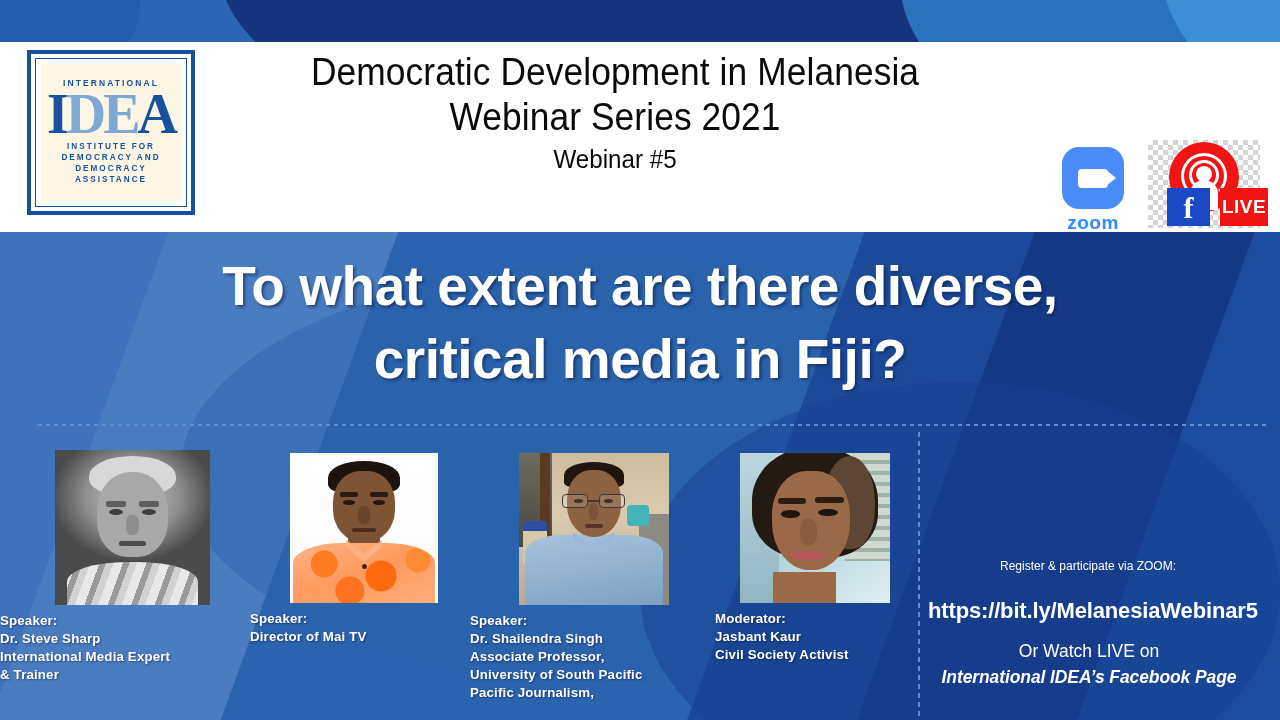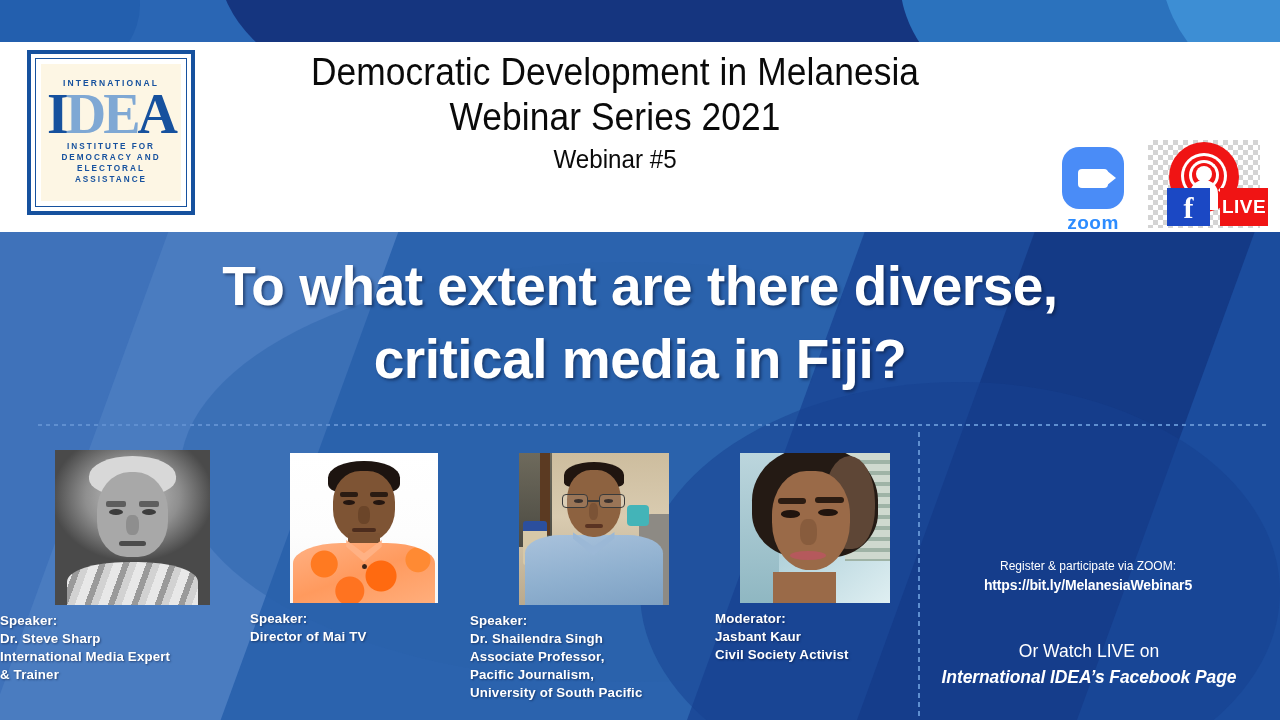--- a/index.html
+++ b/index.html
@@ -262,21 +262,21 @@
                background:#9a6a48; }
 
   
   .info { position:absolute; left:928px; top:232px; width:340px; height:488px; }
   .datebox { position:absolute; left:6px; top:228px; width:310px; padding:7px 4px 9px;
              background:#5182c8; text-align:center; }
   .datebox .dl { color:#ffffff; font-size:17.5px; font-weight:bold; line-height:1.36;
                  letter-spacing:-.1px; }
   .reg { position:absolute; left:0px; top:326px; width:320px; text-align:center; }
   .reg .r1 { color:#ffffff; font-size:12px; font-weight:normal; line-height:1.45; }
-  .reg .r2 { color:#ffffff; font-size:14px; font-weight:bold; line-height:1.45; letter-spacing:-.15px; }
+  .reg .r2 { color:#ffffff; font-size:22px; font-weight:bold; line-height:1.45; letter-spacing:-.15px;margin-top:20px; }
   .watch { position:absolute; left:0px; top:406px; width:322px; text-align:center; }
   .watch .w1 { color:#ffffff; font-size:17.5px; font-weight:normal; line-height:1.5; }
   .watch .w2 { color:#ffffff; font-size:17.5px; font-weight:bold; font-style:italic;
                line-height:1.5; letter-spacing:-.1px; }
 </style>
 </head>
 <body>
 
 <div id="poster">
 
@@ -290,21 +290,21 @@
 
   <div class="header">
 
     <div class="logo-outer">
       <div class="logo-inner">
         <div class="logo-cream">
           <div class="logo-top">INTERNATIONAL</div>
           <div class="logo-idea"><span class="dk">I</span><span class="lt">D</span><span class="lt">E</span><span class="dk">A</span></div>
           <div class="logo-sub">INSTITUTE FOR</div>
           <div class="logo-sub">DEMOCRACY AND</div>
-          <div class="logo-sub">ELECTORAL</div>
+          <div class="logo-sub">DEMOCRACY</div>
           <div class="logo-sub">ASSISTANCE</div>
         </div>
       </div>
     </div>
 
     <div class="title-wrap">
       <div class="title-1">Democratic Development in Melanesia</div>
       <div class="title-2">Webinar Series 2021</div>
       <div class="title-3">Webinar #5</div>
     </div>
@@ -411,22 +411,22 @@
             <div class="gl-b"></div>
           </div>
           <div class="nose"></div>
           <div class="mouth"></div>
           <div class="collar"></div>
         </div>
         <div class="sp-cap">
           <div>Speaker:</div>
           <div>Dr. Shailendra Singh</div>
           <div>Associate Professor,</div>
+          <div>University of South Pacific</div>
           <div>Pacific Journalism,</div>
-          <div>University of South Pacific</div>
         </div>
       </div>
 
       <div class="sp sp4">
         <div class="sp-photo ph4">
           <div class="wall"></div>
           <div class="blinds"></div>
           <div class="hair"></div>
           <div class="hair-hl"></div>
           <div class="neck"></div>

